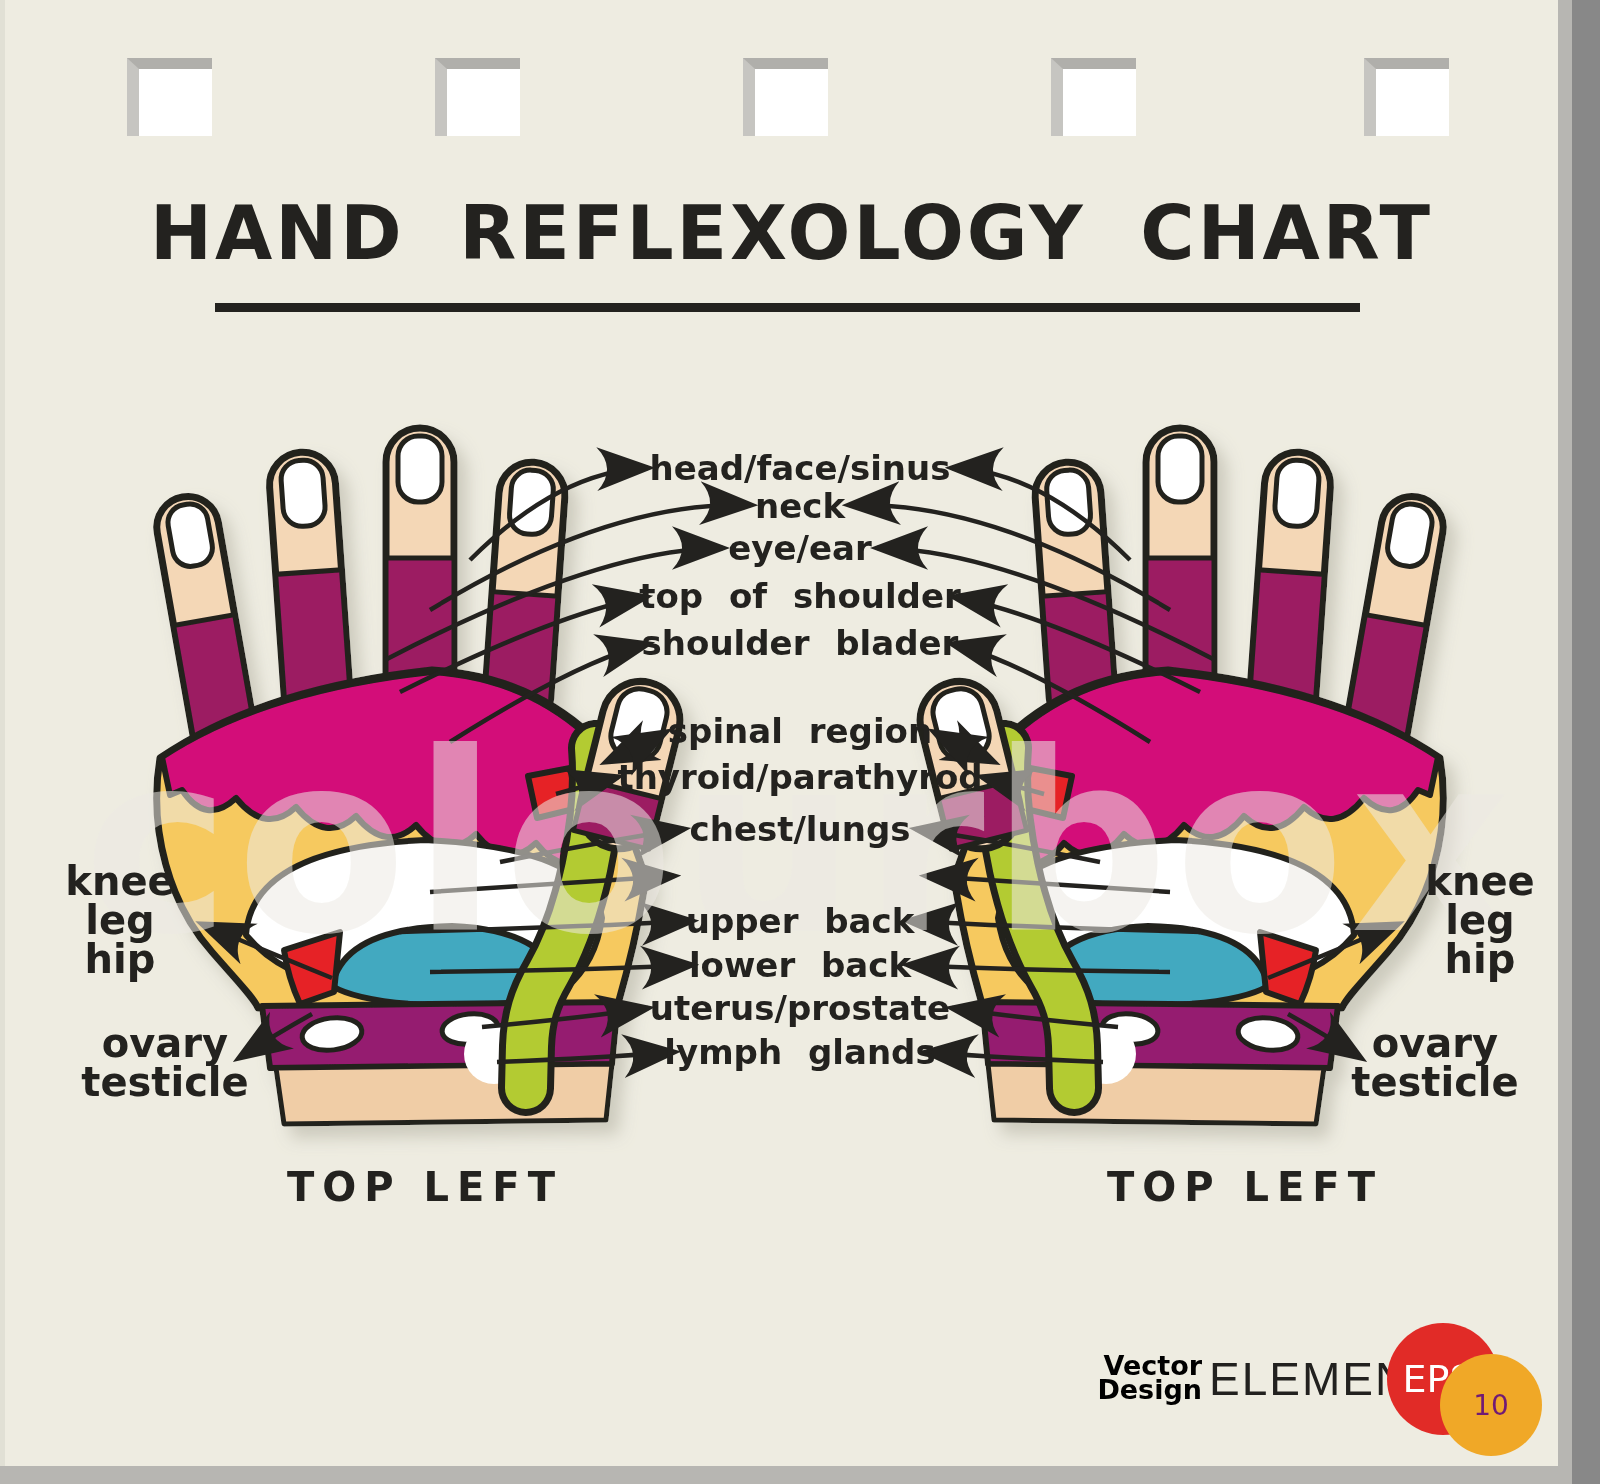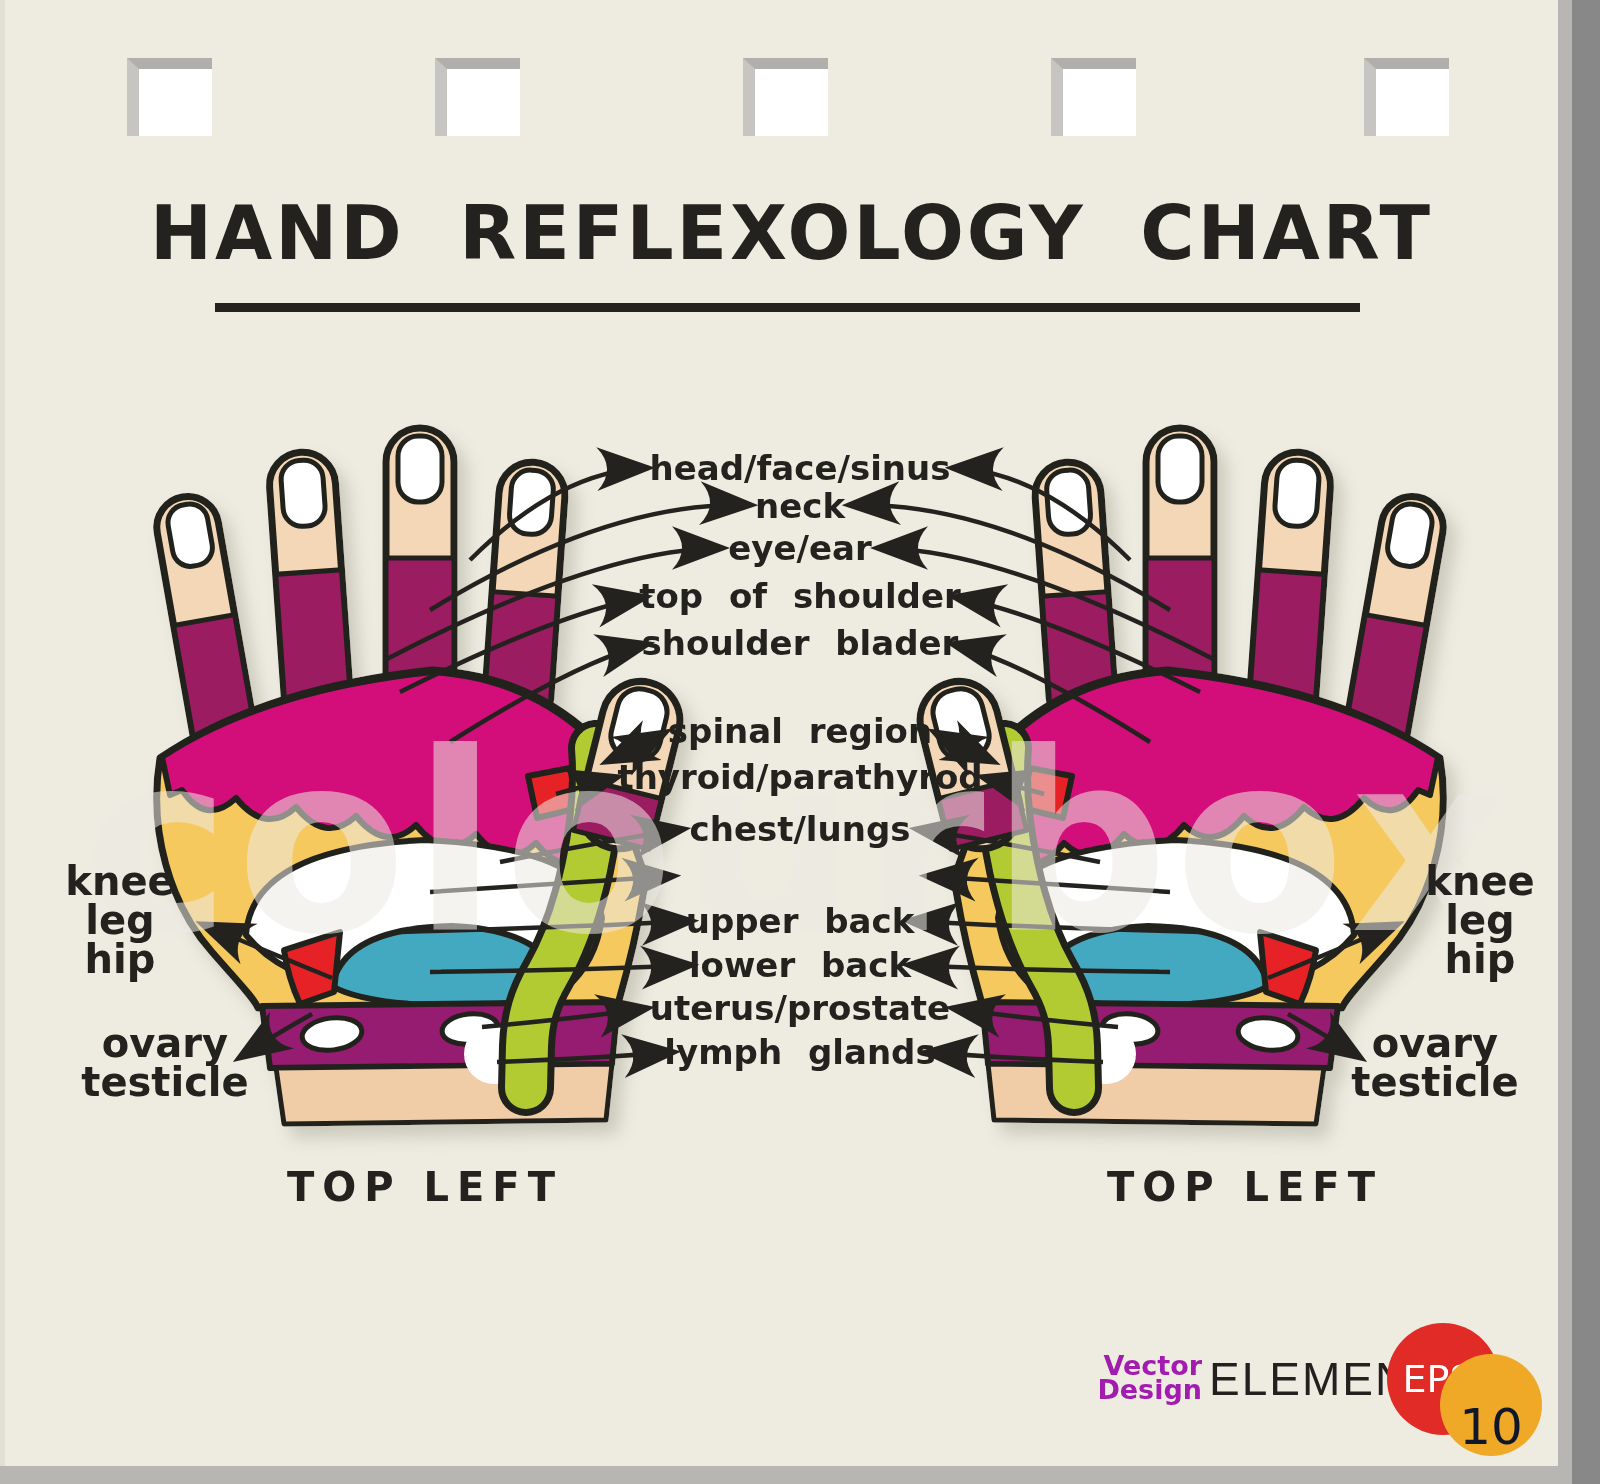--- a/index.html
+++ b/index.html
@@ -15,29 +15,29 @@
   .underline{position:absolute;left:215px;top:303px;width:1145px;height:9px;background:var(--ink);}
   .art{position:absolute;left:0;top:0;z-index:2;}
   .watermark{position:absolute;left:0;top:700px;width:1600px;text-align:center;
              font-size:248px;font-weight:700;letter-spacing:6px;
              color:rgba(236,234,227,0.55);z-index:5;pointer-events:none;}
   .cl{position:absolute;left:0;width:1600px;text-align:center;font-size:34px;font-weight:600;
       word-spacing:14px;z-index:10;}
   .side{position:absolute;text-align:center;font-size:40px;font-weight:600;line-height:39px;z-index:10;}
   .caption{position:absolute;font-size:40px;font-weight:600;letter-spacing:8px;text-align:center;z-index:10;margin-top:24px;}
   .credit{position:absolute;left:1040px;top:1354px;width:162px;text-align:right;
-          font-size:27px;line-height:24px;font-weight:700;color:#a21caf;z-index:10;}
+          font-size:27px;line-height:24px;font-weight:700;color:#000000;z-index:10;}
   .element-word{position:absolute;left:1209px;top:1352px;font-size:46px;letter-spacing:2px;
                 font-weight:400;color:#22211f;z-index:10;font-family:"Liberation Sans",sans-serif;}
   .badge-red{position:absolute;left:1387px;top:1323px;width:112px;height:112px;border-radius:50%;
              background:var(--badge_red);z-index:11;display:flex;align-items:center;justify-content:center;
              padding-right:10px;box-sizing:border-box;font-size:38px;color:#ffffff;}
   .badge-orange{position:absolute;left:1440px;top:1354px;width:102px;height:102px;border-radius:50%;
-             background:var(--badge_orange);z-index:12;display:flex;align-items:flex-end;justify-content:center;
-             font-size:50px;color:#0f172a;}
+             background:var(--badge_orange);z-index:12;display:flex;align-items:center;justify-content:center;
+             font-size:28px;color:#701a75;}
   
   .ln{stroke:var(--ink);stroke-linejoin:round;stroke-linecap:round;}
   .c-skin{fill:var(--skin);} .c-nail{fill:var(--nail);} .c-band{fill:var(--finger_band);}
   .c-knuckle{fill:var(--knuckle_band);} .c-yellow{fill:var(--palm_yellow);} .c-white{fill:var(--palm_white);}
   .c-teal{fill:var(--palm_teal);} .c-red{fill:var(--accent_red);} .c-purple{fill:var(--wristband_purple);}
   .c-wrist{fill:var(--wrist_skin);}
   .stripe-under{fill:none;stroke:var(--ink);stroke-width:56;stroke-linecap:round;}
   .stripe-over{fill:none;stroke:var(--spine_green);stroke-width:42;stroke-linecap:round;}
   .arrow{fill:none;stroke:var(--ink);stroke-width:4.5;}
 </style>

